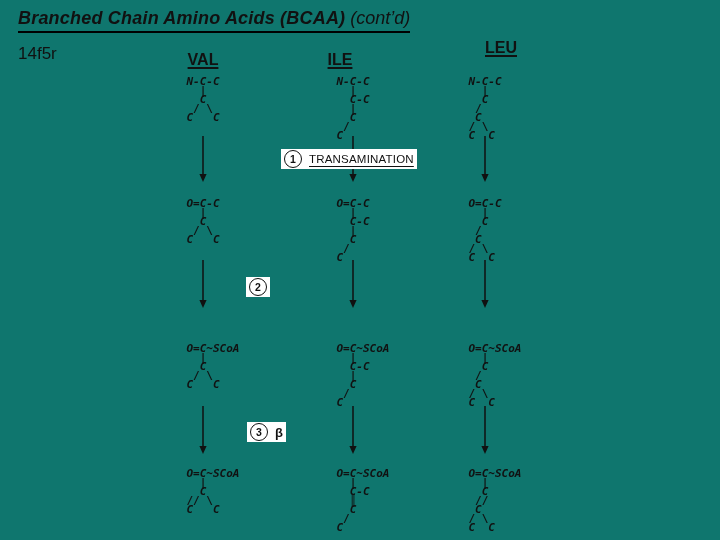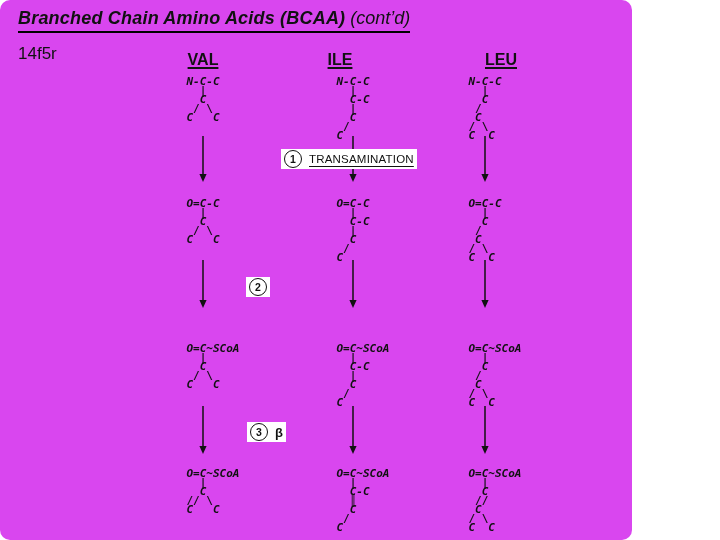--- a/index.html
+++ b/index.html
@@ -1,18 +1,18 @@
 <!DOCTYPE html>
 <html><head>
 <meta charset="utf-8">
 <style>
   html,body{margin:0;padding:0;background:#fff;}
   .slide{
-    position:relative;width:632px;height:540px;background:#d946ef;overflow:hidden;
-    font-family:"Liberation Sans", sans-serif;color:#111;border-radius:10px;
+    position:relative;width:720px;height:540px;background:#0f766e;overflow:hidden;
+    font-family:"Liberation Sans", sans-serif;color:#111;
   }
   
   .title-wrap{position:absolute;left:18px;top:8px;border-bottom:2.5px solid #000;padding-bottom:2px;}
   .title-main{font-size:18px;font-weight:bold;font-style:italic;letter-spacing:0.2px;}
   .title-suffix{font-size:18px;font-weight:normal;font-style:italic;}
   .slide-code{position:absolute;left:18px;top:44px;font-size:17px;font-weight:normal;}
   
   .col-header{
     position:absolute;transform:translateX(-50%);font-size:16px;font-weight:bold;
     text-decoration:underline;text-underline-offset:2px;text-decoration-thickness:1.5px;
@@ -72,21 +72,21 @@
       <polygon points="199.4,446 206.6,446 203,454" fill="#111111"></polygon>
       <line x1="353" y1="406" x2="353" y2="448" stroke="#111111" stroke-width="1.5"></line>
       <polygon points="349.4,446 356.6,446 353,454" fill="#111111"></polygon>
       <line x1="485" y1="406" x2="485" y2="448" stroke="#111111" stroke-width="1.5"></line>
       <polygon points="481.4,446 488.6,446 485,454" fill="#111111"></polygon>
     </svg>
 
   <div id="diagram">
       <div class="col-header" style="left: 203px; top: 51px;">VAL</div>
       <div class="col-header" style="left: 340px; top: 51px;">ILE</div>
-      <div class="col-header" style="left: 485px; top: 51px; padding-left: 32px;">LEU</div>
+      <div class="col-header" style="left: 485px; top: 39px; padding-left: 32px;">LEU</div>
       <div class="struct" style="left: 186.45px; top: 76px;">
         <div class="sline atom">N-C-C</div>
         <div class="sline bond">  |</div>
         <div class="sline atom">  C</div>
         <div class="sline bond"> / \</div>
         <div class="sline atom">C   C</div>
       </div>
       <div class="struct" style="left: 186.45px; top: 198px;">
         <div class="sline atom">O=C-C</div>
         <div class="sline bond">  |</div>

